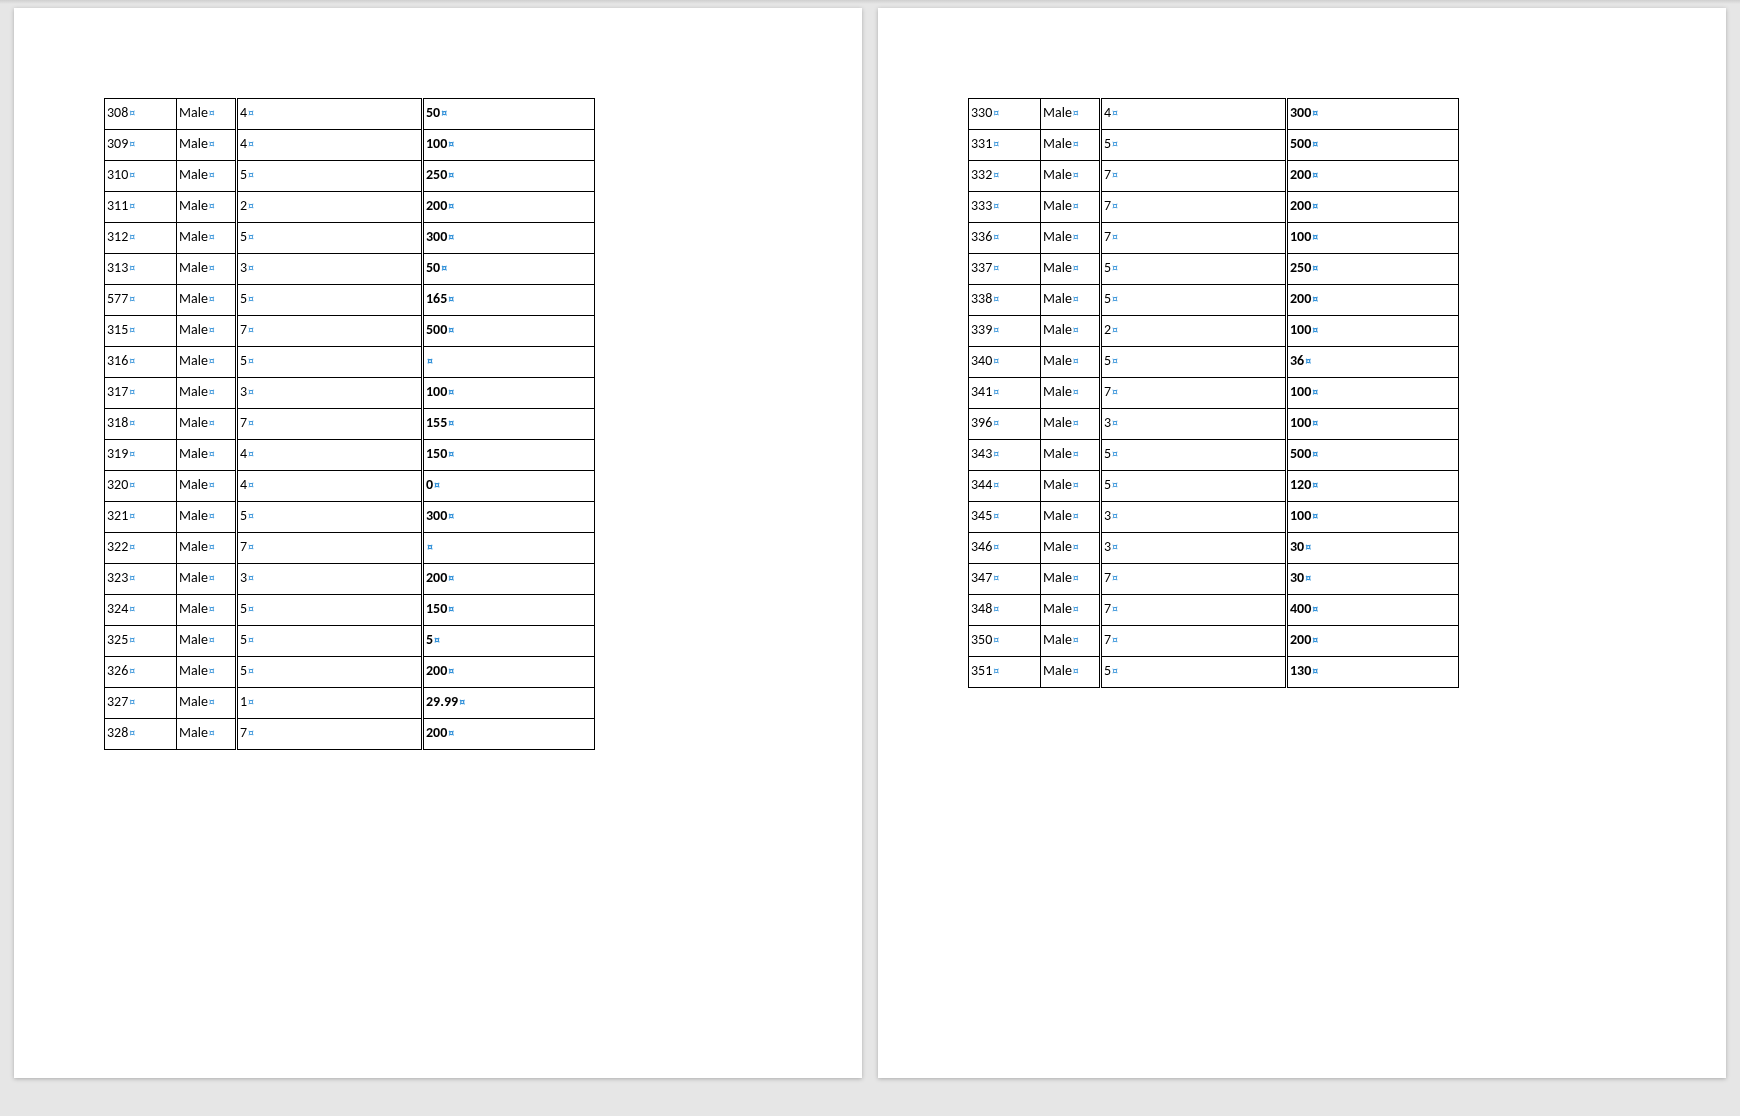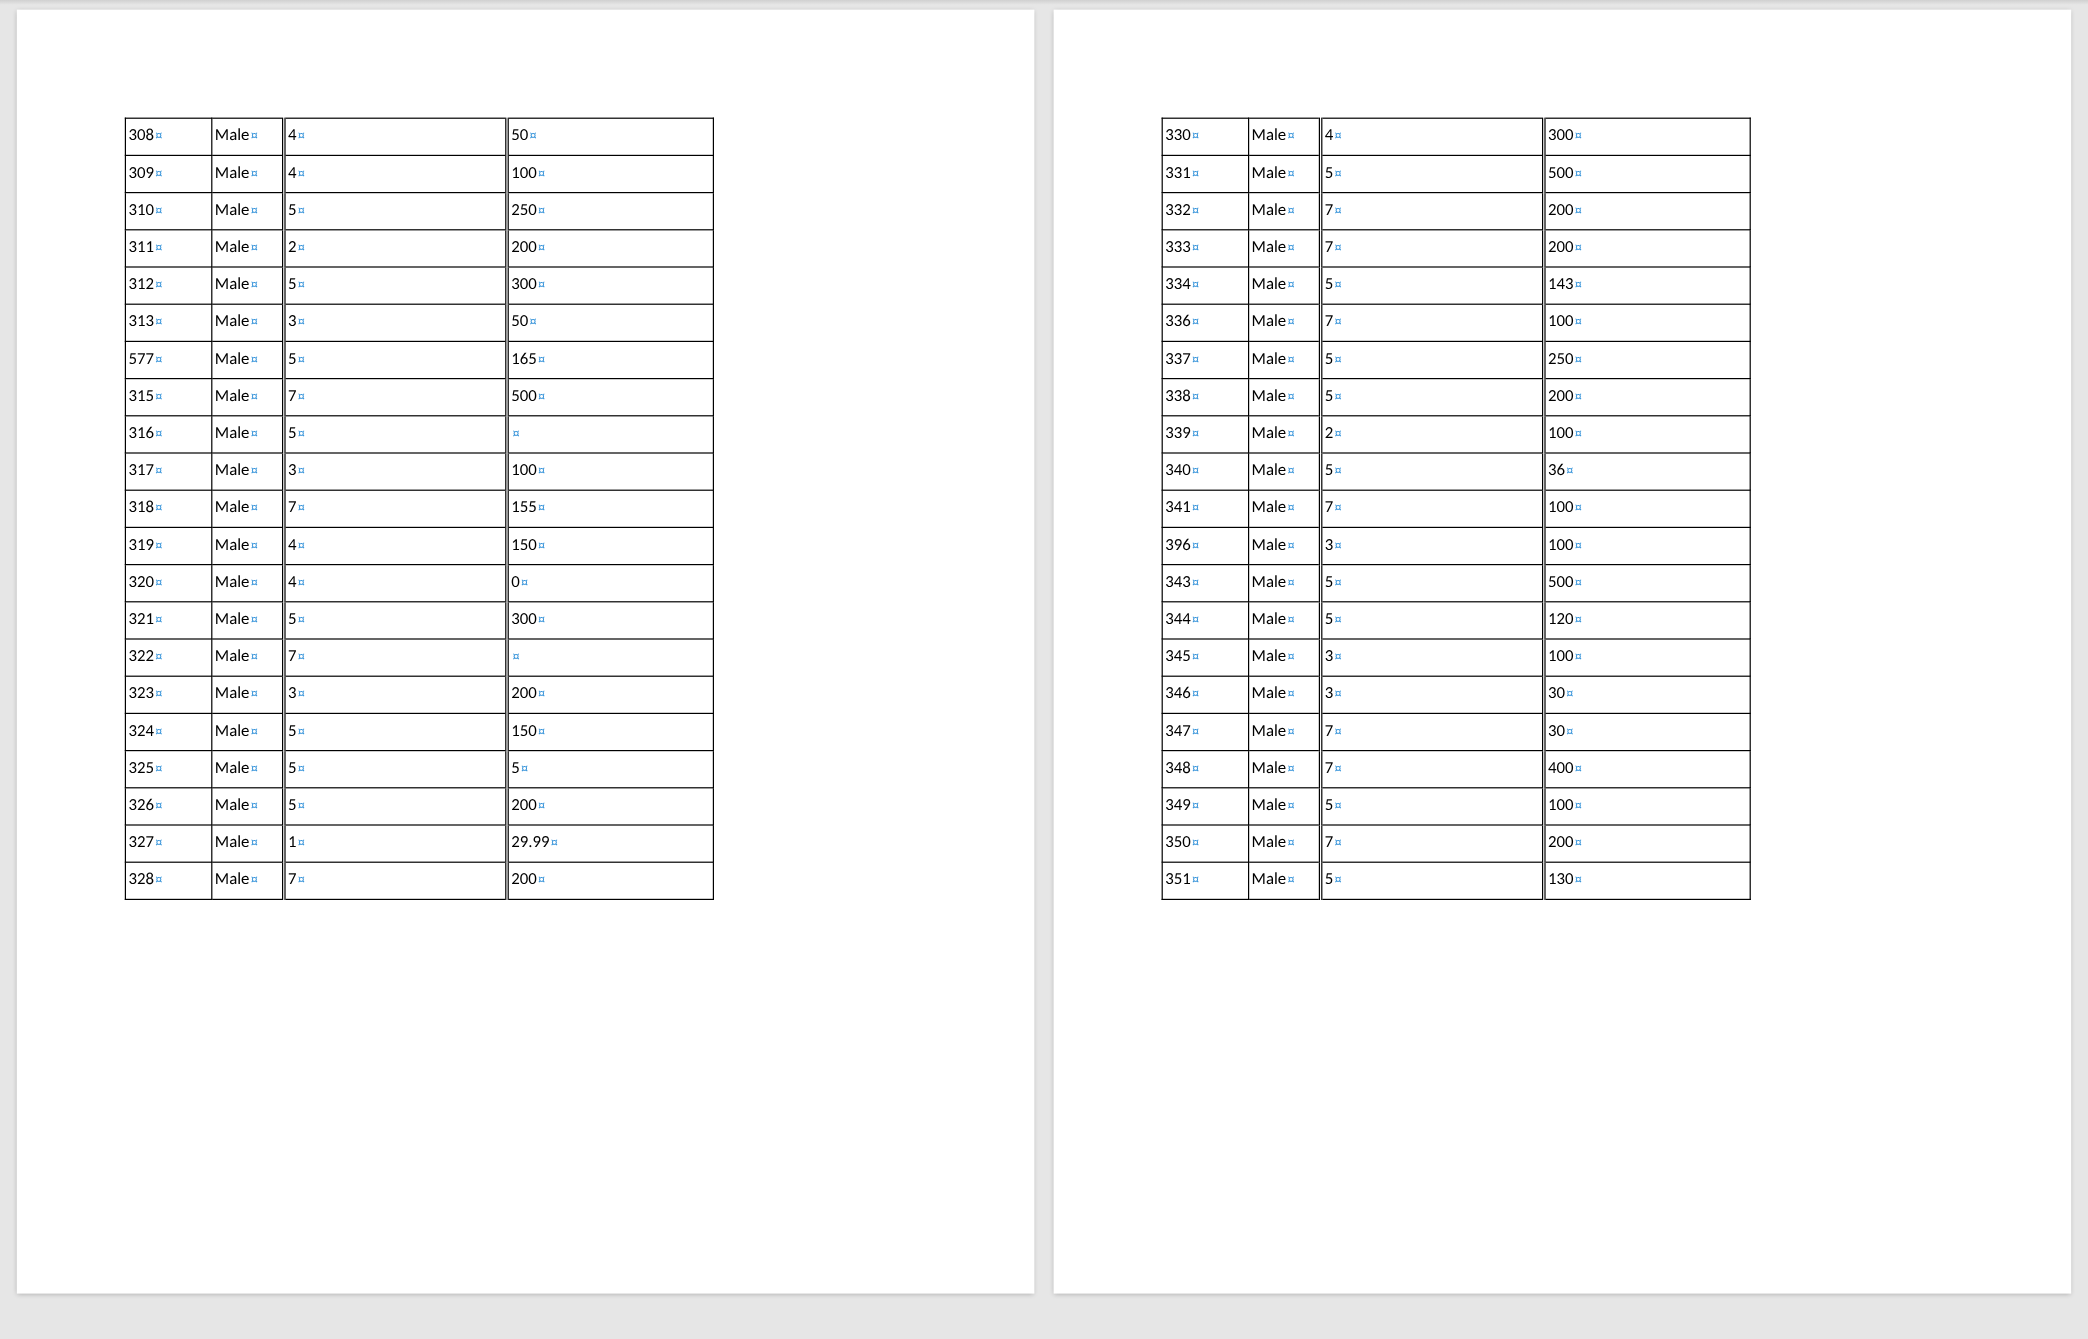--- a/index.html
+++ b/index.html
@@ -41,21 +41,21 @@
     border: 1.2px solid #000;
     height: 30px;
     padding: 0 2px;
     vertical-align: top;
     line-height: 28px;
     white-space: nowrap;
     overflow: hidden;
   }
   
   table.dtable td.c3 { border-left: 3px double #000; }
-  table.dtable td.c4 { border-left: 3px double #000; }
+  table.dtable td.c4 { border-left: 3px double #000; font-weight: bold; }
   .txt { color:#000; }
   .mark {
     color: #2e8fd8;
     font-size: 12px;
     margin-left: 1px;
     letter-spacing: -0.5px;
   }
   
   .topstrip {
     position: fixed;
@@ -235,26 +235,20 @@
             <td class="c3"><span class="txt">7</span><span class="mark">¤</span></td>
             <td class="c4"><span class="txt">200</span><span class="mark">¤</span></td>
           </tr>
           <tr>
             <td class="c1"><span class="txt">333</span><span class="mark">¤</span></td>
             <td class="c2"><span class="txt">Male</span><span class="mark">¤</span></td>
             <td class="c3"><span class="txt">7</span><span class="mark">¤</span></td>
             <td class="c4"><span class="txt">200</span><span class="mark">¤</span></td>
           </tr>
           <tr>
-            <td class="c1"><span class="txt">334</span><span class="mark">¤</span></td>
-            <td class="c2"><span class="txt">Male</span><span class="mark">¤</span></td>
-            <td class="c3"><span class="txt">5</span><span class="mark">¤</span></td>
-            <td class="c4"><span class="txt">143</span><span class="mark">¤</span></td>
-          </tr>
-          <tr>
             <td class="c1"><span class="txt">336</span><span class="mark">¤</span></td>
             <td class="c2"><span class="txt">Male</span><span class="mark">¤</span></td>
             <td class="c3"><span class="txt">7</span><span class="mark">¤</span></td>
             <td class="c4"><span class="txt">100</span><span class="mark">¤</span></td>
           </tr>
           <tr>
             <td class="c1"><span class="txt">337</span><span class="mark">¤</span></td>
             <td class="c2"><span class="txt">Male</span><span class="mark">¤</span></td>
             <td class="c3"><span class="txt">5</span><span class="mark">¤</span></td>
             <td class="c4"><span class="txt">250</span><span class="mark">¤</span></td>
@@ -317,26 +311,20 @@
             <td class="c1"><span class="txt">347</span><span class="mark">¤</span></td>
             <td class="c2"><span class="txt">Male</span><span class="mark">¤</span></td>
             <td class="c3"><span class="txt">7</span><span class="mark">¤</span></td>
             <td class="c4"><span class="txt">30</span><span class="mark">¤</span></td>
           </tr>
           <tr>
             <td class="c1"><span class="txt">348</span><span class="mark">¤</span></td>
             <td class="c2"><span class="txt">Male</span><span class="mark">¤</span></td>
             <td class="c3"><span class="txt">7</span><span class="mark">¤</span></td>
             <td class="c4"><span class="txt">400</span><span class="mark">¤</span></td>
-          </tr>
-          <tr>
-            <td class="c1"><span class="txt">349</span><span class="mark">¤</span></td>
-            <td class="c2"><span class="txt">Male</span><span class="mark">¤</span></td>
-            <td class="c3"><span class="txt">5</span><span class="mark">¤</span></td>
-            <td class="c4"><span class="txt">100</span><span class="mark">¤</span></td>
           </tr>
           <tr>
             <td class="c1"><span class="txt">350</span><span class="mark">¤</span></td>
             <td class="c2"><span class="txt">Male</span><span class="mark">¤</span></td>
             <td class="c3"><span class="txt">7</span><span class="mark">¤</span></td>
             <td class="c4"><span class="txt">200</span><span class="mark">¤</span></td>
           </tr>
           <tr>
             <td class="c1"><span class="txt">351</span><span class="mark">¤</span></td>
             <td class="c2"><span class="txt">Male</span><span class="mark">¤</span></td>

